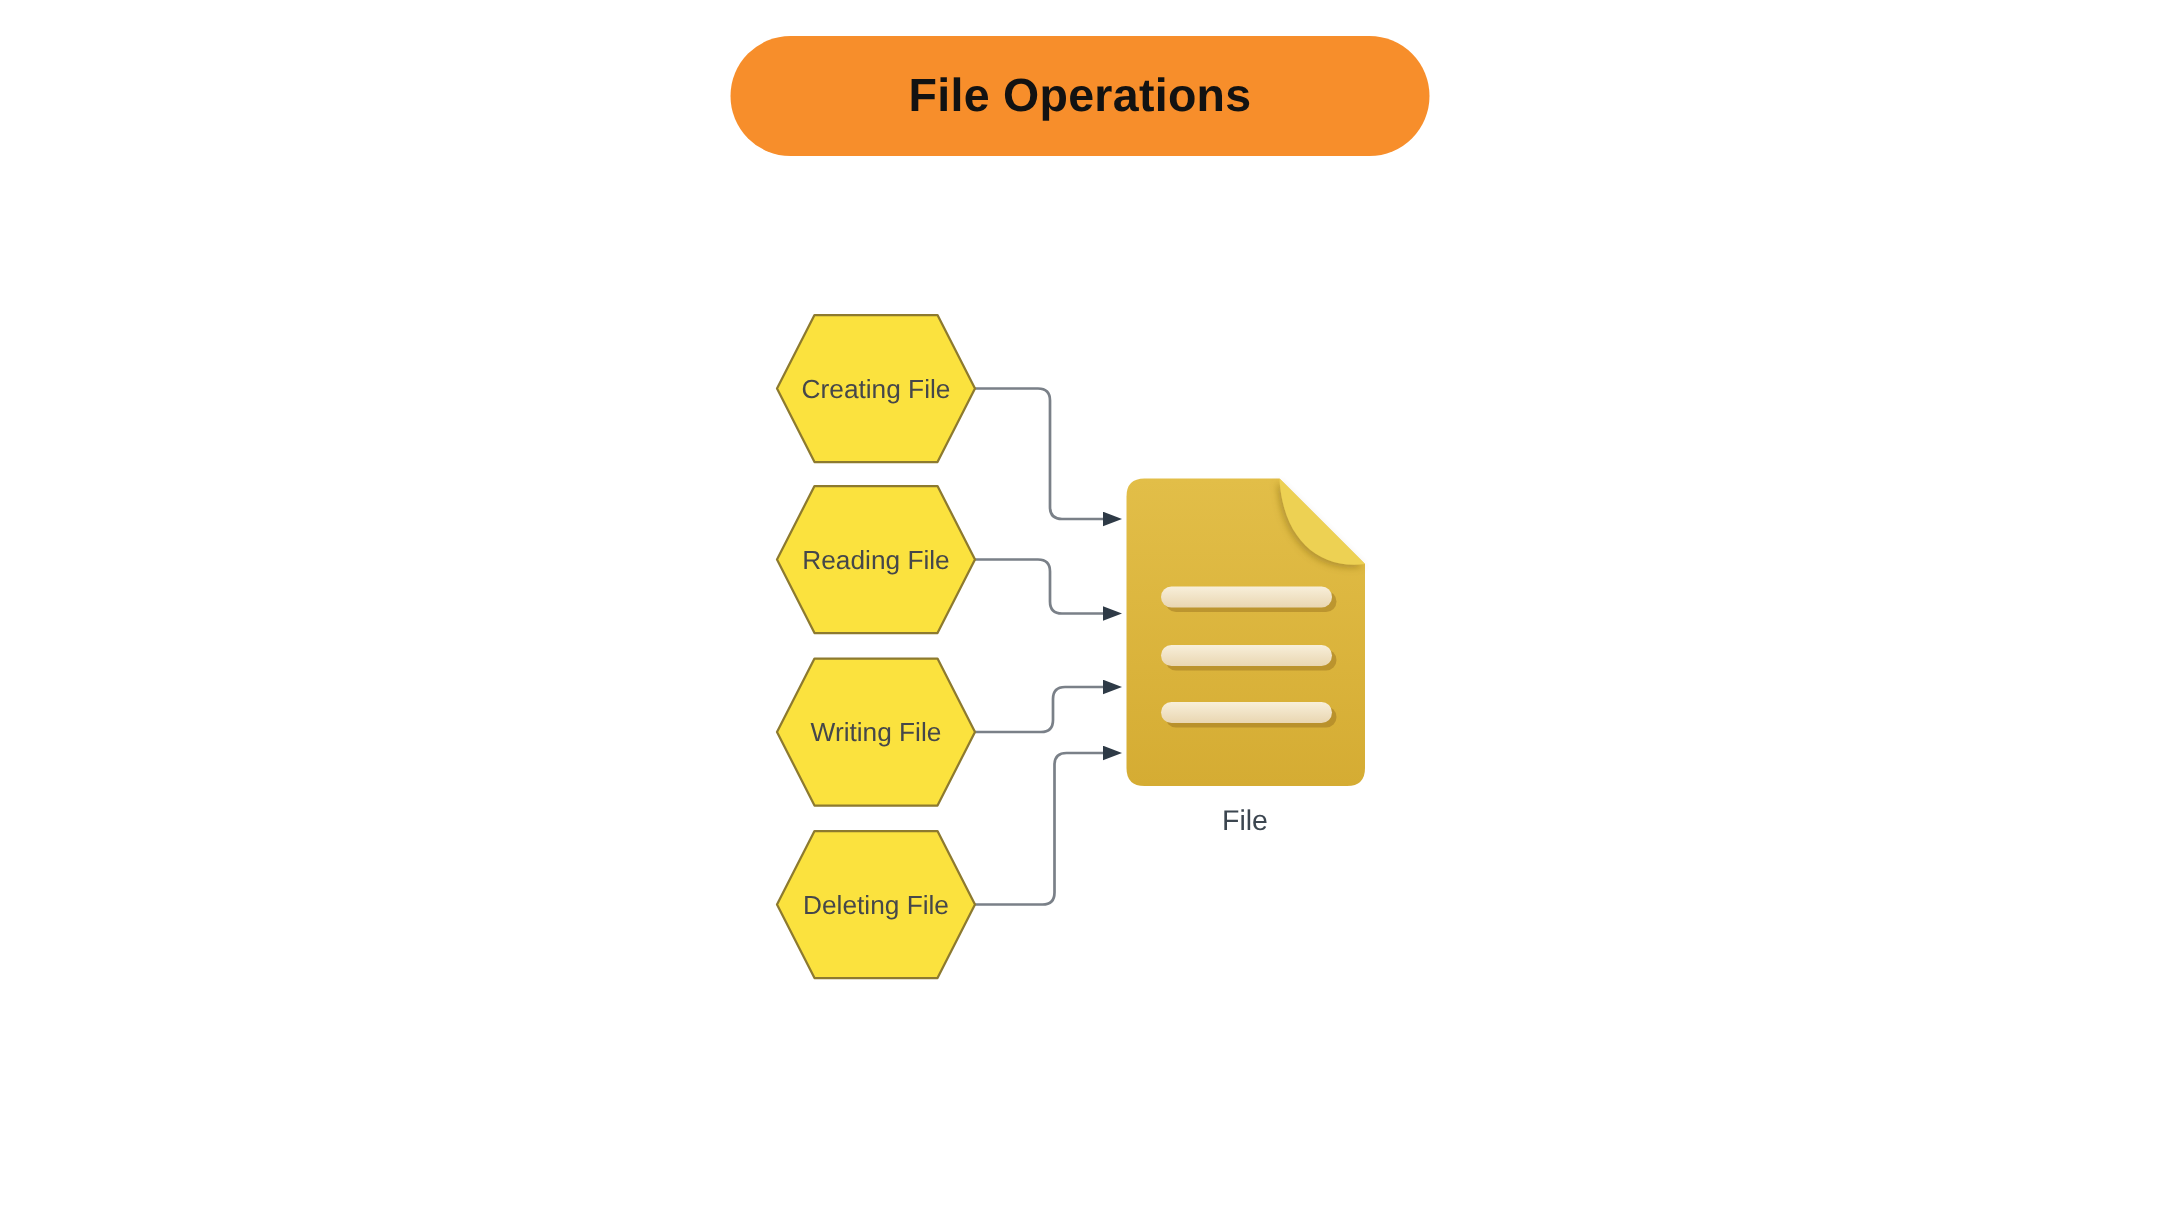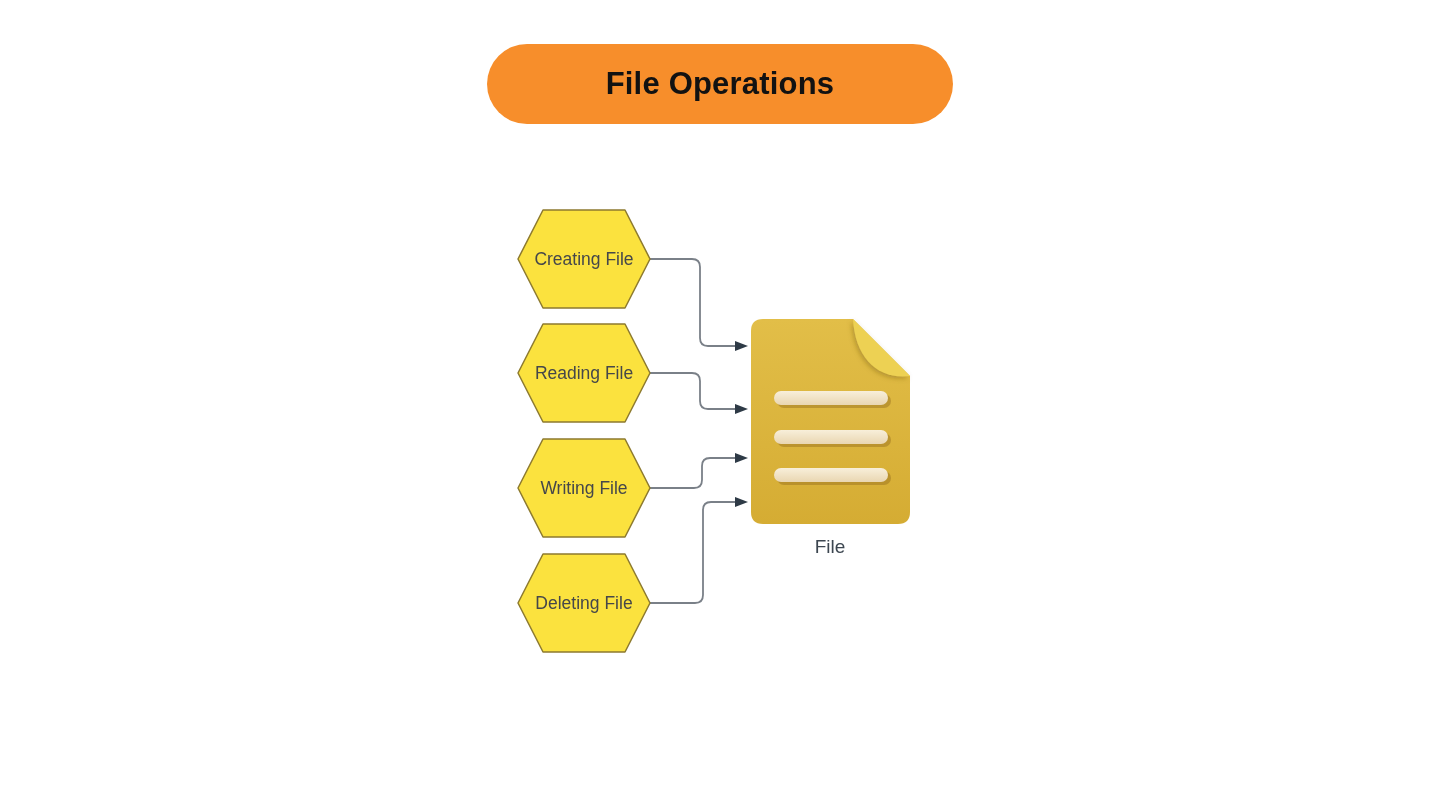--- a/index.html
+++ b/index.html
@@ -11,21 +11,21 @@
   .canvas {
     position: relative;
     width: 1440px;
     height: 810px;
     background: #ffffff;
     overflow: hidden;
   }
   .title-pill {
     position: absolute;
     left: 487px;
-    top: 44px;
+    top: 24px;
     width: 466px;
     height: 80px;
     border-radius: 40px;
     background: #F78E2B;
     display: flex;
     align-items: center;
     justify-content: center;
   }
   .title-pill span {
     font-size: 31px;

